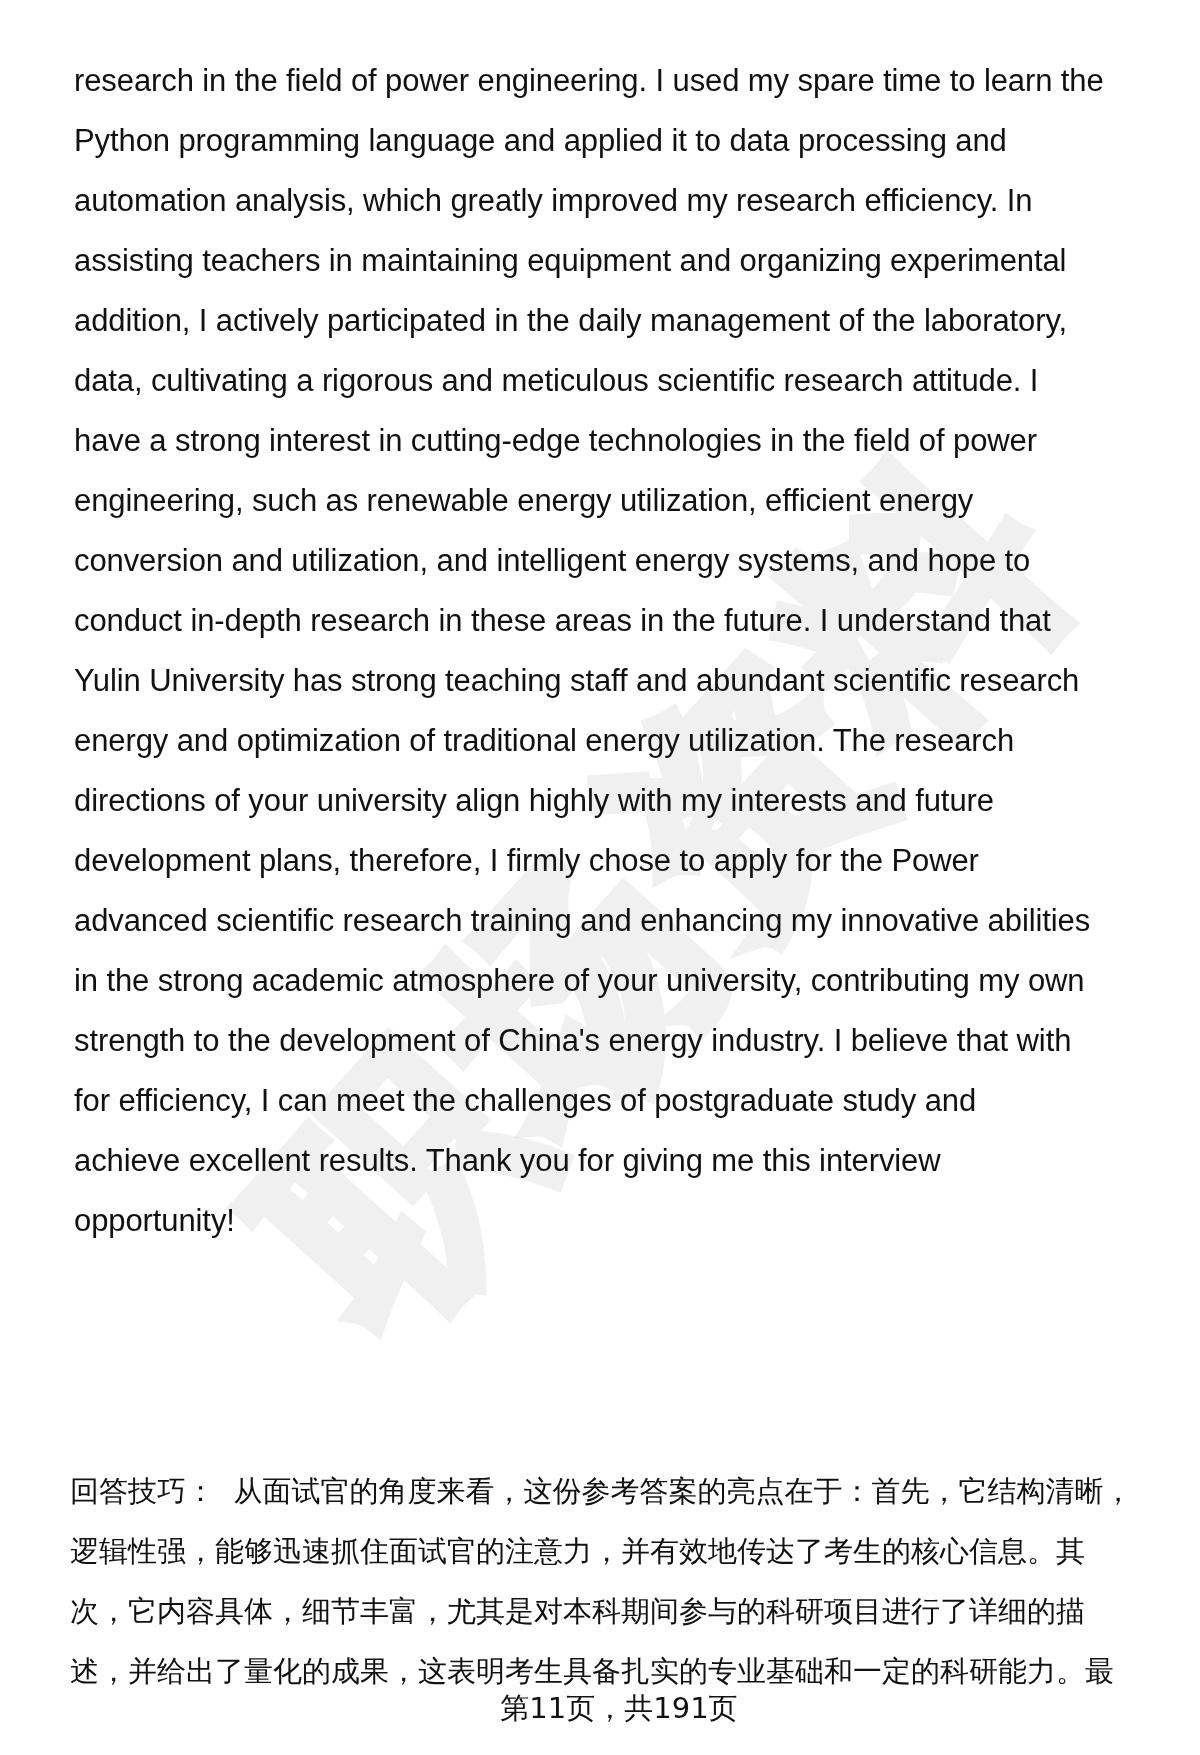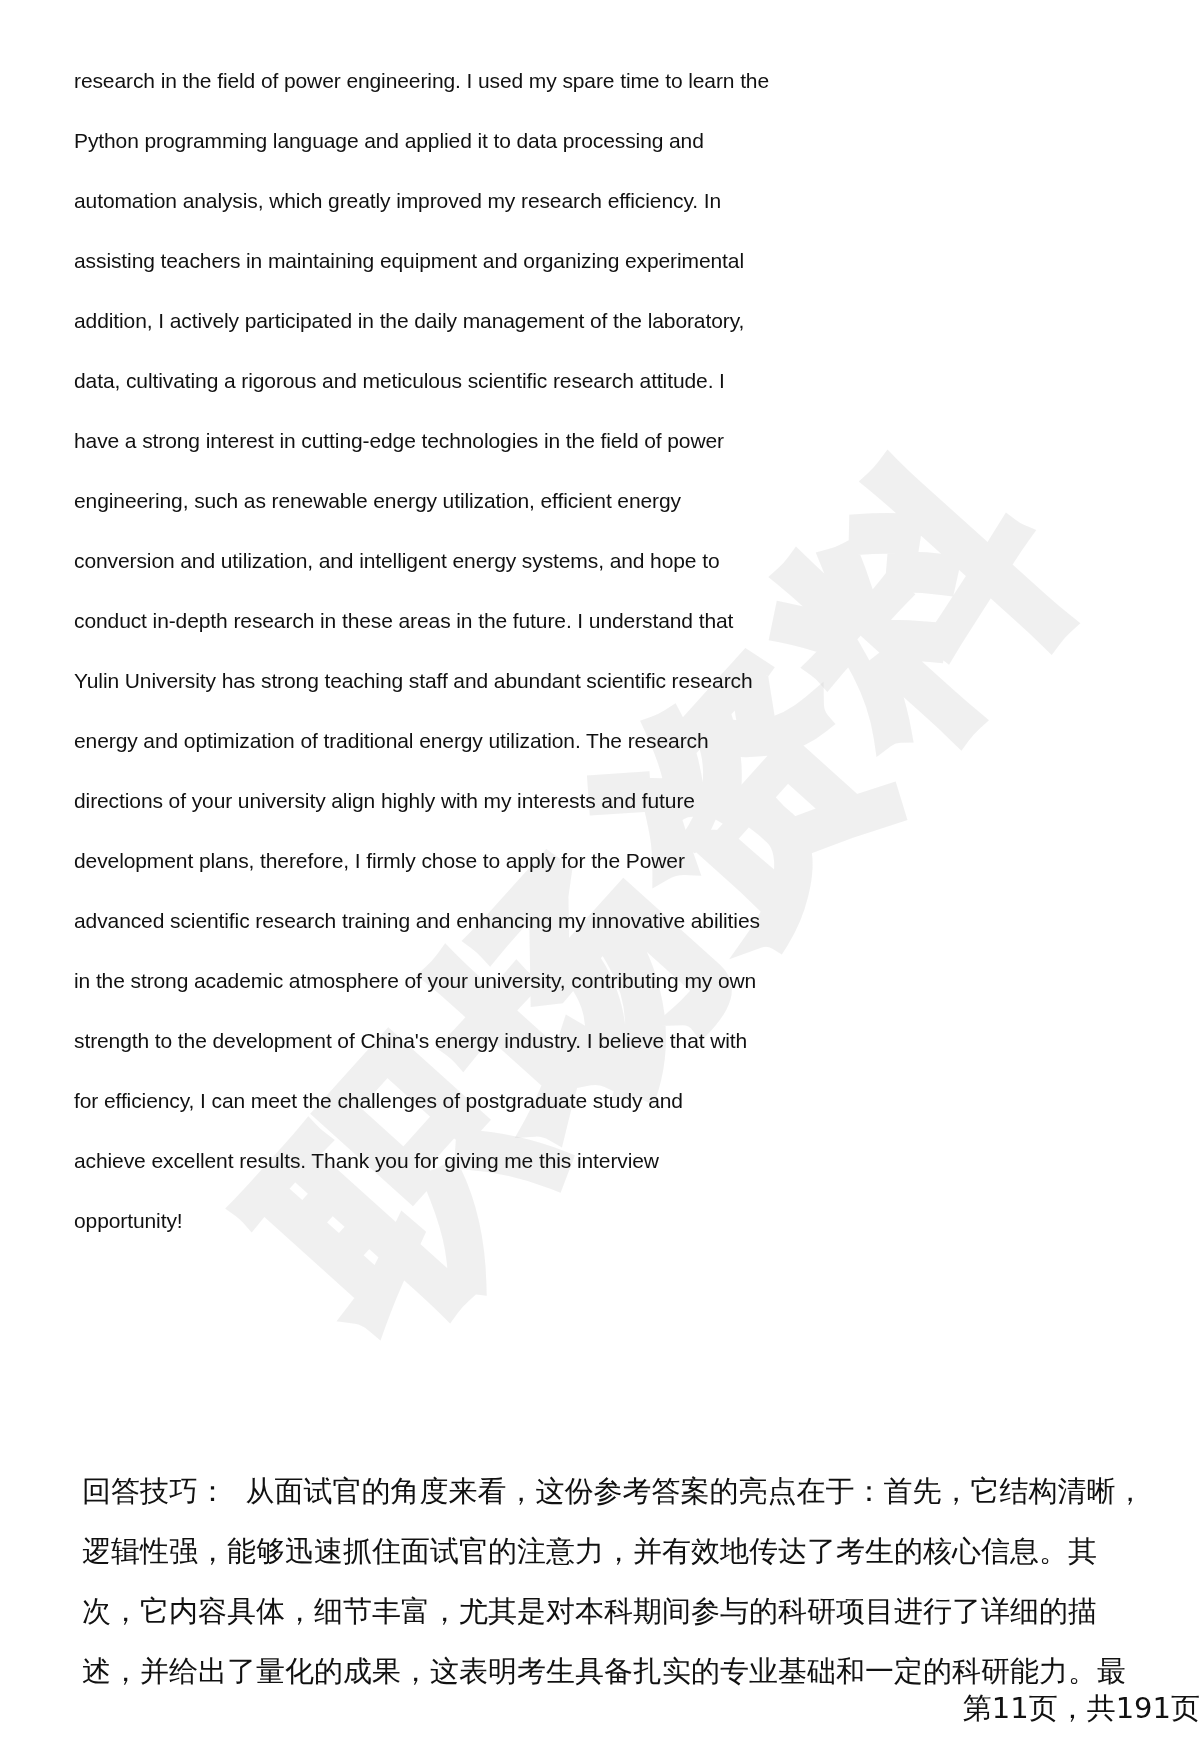--- a/index.html
+++ b/index.html
@@ -40,49 +40,49 @@
       pointer-events: none;
       z-index: 0;
       line-height: 1;
     }
     .en-body {
       position: absolute;
       left: 74px;
       top: 51px;
       z-index: 1;
       font-family: "Liberation Sans", sans-serif;
-      font-size: 21px;
+      font-size: 31px;
       line-height: 60px;
       letter-spacing: -0.1px;
     }
     .line {
       display: block;
       white-space: nowrap;
       height: 60px;
     }
     .cn-body {
       position: absolute;
-      left: 82px;
+      left: 70px;
       top: 1461px;
       z-index: 1;
       font-family: "DejaVu Sans", sans-serif;
       font-size: 29px;
       line-height: 60px;
     }
     .cn-line {
       display: block;
       white-space: pre;
       height: 60px;
     }
     .footer {
       position: absolute;
       left: 0;
       width: 1200px;
       top: 1688px;
-      text-align: right;
+      text-align: center;
       z-index: 1;
       font-family: "DejaVu Sans", sans-serif;
       font-size: 29px;
       line-height: 40px;
       padding-left: 38px;
       box-sizing: border-box;
     }
   </style>
 </head>
 <body>

